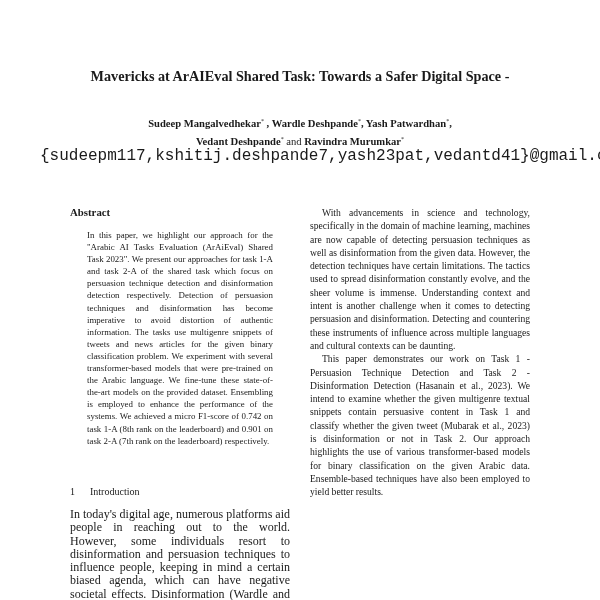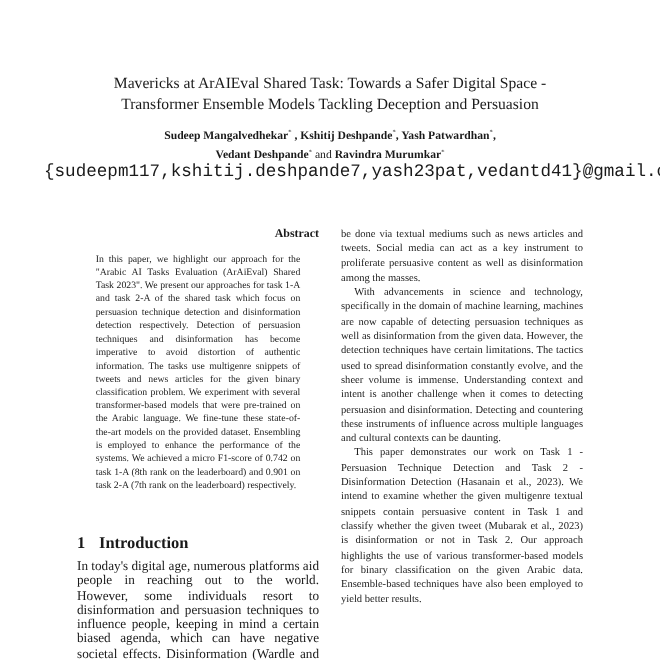--- a/index.html
+++ b/index.html
@@ -1,60 +1,58 @@
 <!DOCTYPE html>
 <html><head>
 <meta charset="utf-8">
 <style>
   html, body { margin: 0; padding: 0; background: #ffffff; }
   body { width: 600px; height: 600px; position: relative; overflow: hidden;
          font-family: "Liberation Serif", "DejaVu Serif", serif; color: #1a1a1a; }
   .title { position: absolute; top: 67px; left: 40px; width: 520px; text-align: center;
-           font-weight: normal; font-size: 14.2px; line-height: 19px; }
+           font-weight: bold; font-size: 14.2px; line-height: 19px; }
   .authors { position: absolute; top: 114px; left: 40px; width: 520px; text-align: center;
              font-size: 10.6px; line-height: 14.6px; }
   .authors b { font-weight: bold; }
   .authors sup { font-size: 6px; vertical-align: 4px; }
   .mono { font-family: Liberation Mono, monospace; font-size: 16px; }
-  .abs-head { position: absolute; top: 206px; left: 70px; width: 220px; text-align: right;
+  .abs-head { position: absolute; top: 206px; left: 70px; width: 220px; text-align: left;
               font-weight: bold; font-size: 10.8px; }
   .abs-body { position: absolute; top: 229px; left: 87px; width: 186px;
               font-size: 8.9px; line-height: 12.1px; text-align: justify; }
-  .sec-head { position: absolute; top: 486px; left: 70px; font-weight: bold; font-size: 15px; }
+  .sec-head { position: absolute; top: 486px; left: 70px; font-weight: normal; font-size: 10px; }
   .sec-head .num { display: inline-block; width: 20px; }
   .left-body { position: absolute; top: 508px; left: 70px; width: 220px;
                font-size: 12px; line-height: 13.3px; text-align: justify; }
   .right-body { position: absolute; top: 206px; left: 310px; width: 220px;
                 font-size: 9.6px; line-height: 13.3px; text-align: justify; }
   p { margin: 0; }
   .indent { text-indent: 12px; }
 </style>
 </head>
 <body>
 
 <div class="title">
   <div>Mavericks at ArAIEval Shared Task: Towards a Safer Digital Space -</div>
-  <div>Transformer Ensemble Models Tackling Deception and Persuasion</div>
 </div>
 
 <div class="authors">
   <div>
-    <b>Sudeep Mangalvedhekar</b><sup>*</sup><b> , </b><b>Kshitij Deshpande</b><sup>*</sup><b>, </b><b>Yash Patwardhan</b><sup>*</sup><b>,</b>
+    <b>Sudeep Mangalvedhekar</b><sup>*</sup><b> , </b><b>Wardle Deshpande</b><sup>*</sup><b>, </b><b>Yash Patwardhan</b><sup>*</sup><b>,</b>
   </div>
   <div>
     <b>Vedant Deshpande</b><sup>*</sup><span> and </span><b>Ravindra Murumkar</b><sup>*</sup>
   </div>
   <div class="mono">{sudeepm117,kshitij.deshpande7,yash23pat,vedantd41}@gmail.com,</div>
 </div>
 
 <div class="abs-head">Abstract</div>
 <div class="abs-body">In this paper, we highlight our approach for the "Arabic AI Tasks Evaluation (ArAiEval) Shared Task 2023". We present our approaches for task 1-A and task 2-A of the shared task which focus on persuasion technique detection and disinformation detection respectively. Detection of persuasion techniques and disinformation has become imperative to avoid distortion of authentic information. The tasks use multigenre snippets of tweets and news articles for the given binary classification problem. We experiment with several transformer-based models that were pre-trained on the Arabic language. We fine-tune these state-of-the-art models on the provided dataset. Ensembling is employed to enhance the performance of the systems. We achieved a micro F1-score of 0.742 on task 1-A (8th rank on the leaderboard) and 0.901 on task 2-A (7th rank on the leaderboard) respectively.</div>
 
 <div class="sec-head">
   <span class="num">1</span><span>Introduction</span>
 </div>
 <div class="left-body">In today's digital age, numerous platforms aid people in reaching out to the world. However, some individuals resort to disinformation and persuasion techniques to influence people, keeping in mind a certain biased agenda, which can have negative societal effects. Disinformation (Wardle and Derakhshan, 2017) is an intentional effort to dissemi-</div>
 
 <div class="right-body">
-  <p>be done via textual mediums such as news articles and tweets. Social media can act as a key instrument to proliferate persuasive content as well as disinformation among the masses.</p>
   <p class="indent">With advancements in science and technology, specifically in the domain of machine learning, machines are now capable of detecting persuasion techniques as well as disinformation from the given data. However, the detection techniques have certain limitations. The tactics used to spread disinformation constantly evolve, and the sheer volume is immense. Understanding context and intent is another challenge when it comes to detecting persuasion and disinformation. Detecting and countering these instruments of influence across multiple languages and cultural contexts can be daunting.</p>
   <p class="indent">This paper demonstrates our work on Task 1 - Persuasion Technique Detection and Task 2 - Disinformation Detection (Hasanain et al., 2023). We intend to examine whether the given multigenre textual snippets contain persuasive content in Task 1 and classify whether the given tweet (Mubarak et al., 2023) is disinformation or not in Task 2. Our approach highlights the use of various transformer-based models for binary classification on the given Arabic data. Ensemble-based techniques have also been employed to yield better results.</p>
 </div>
 
 </body></html>

